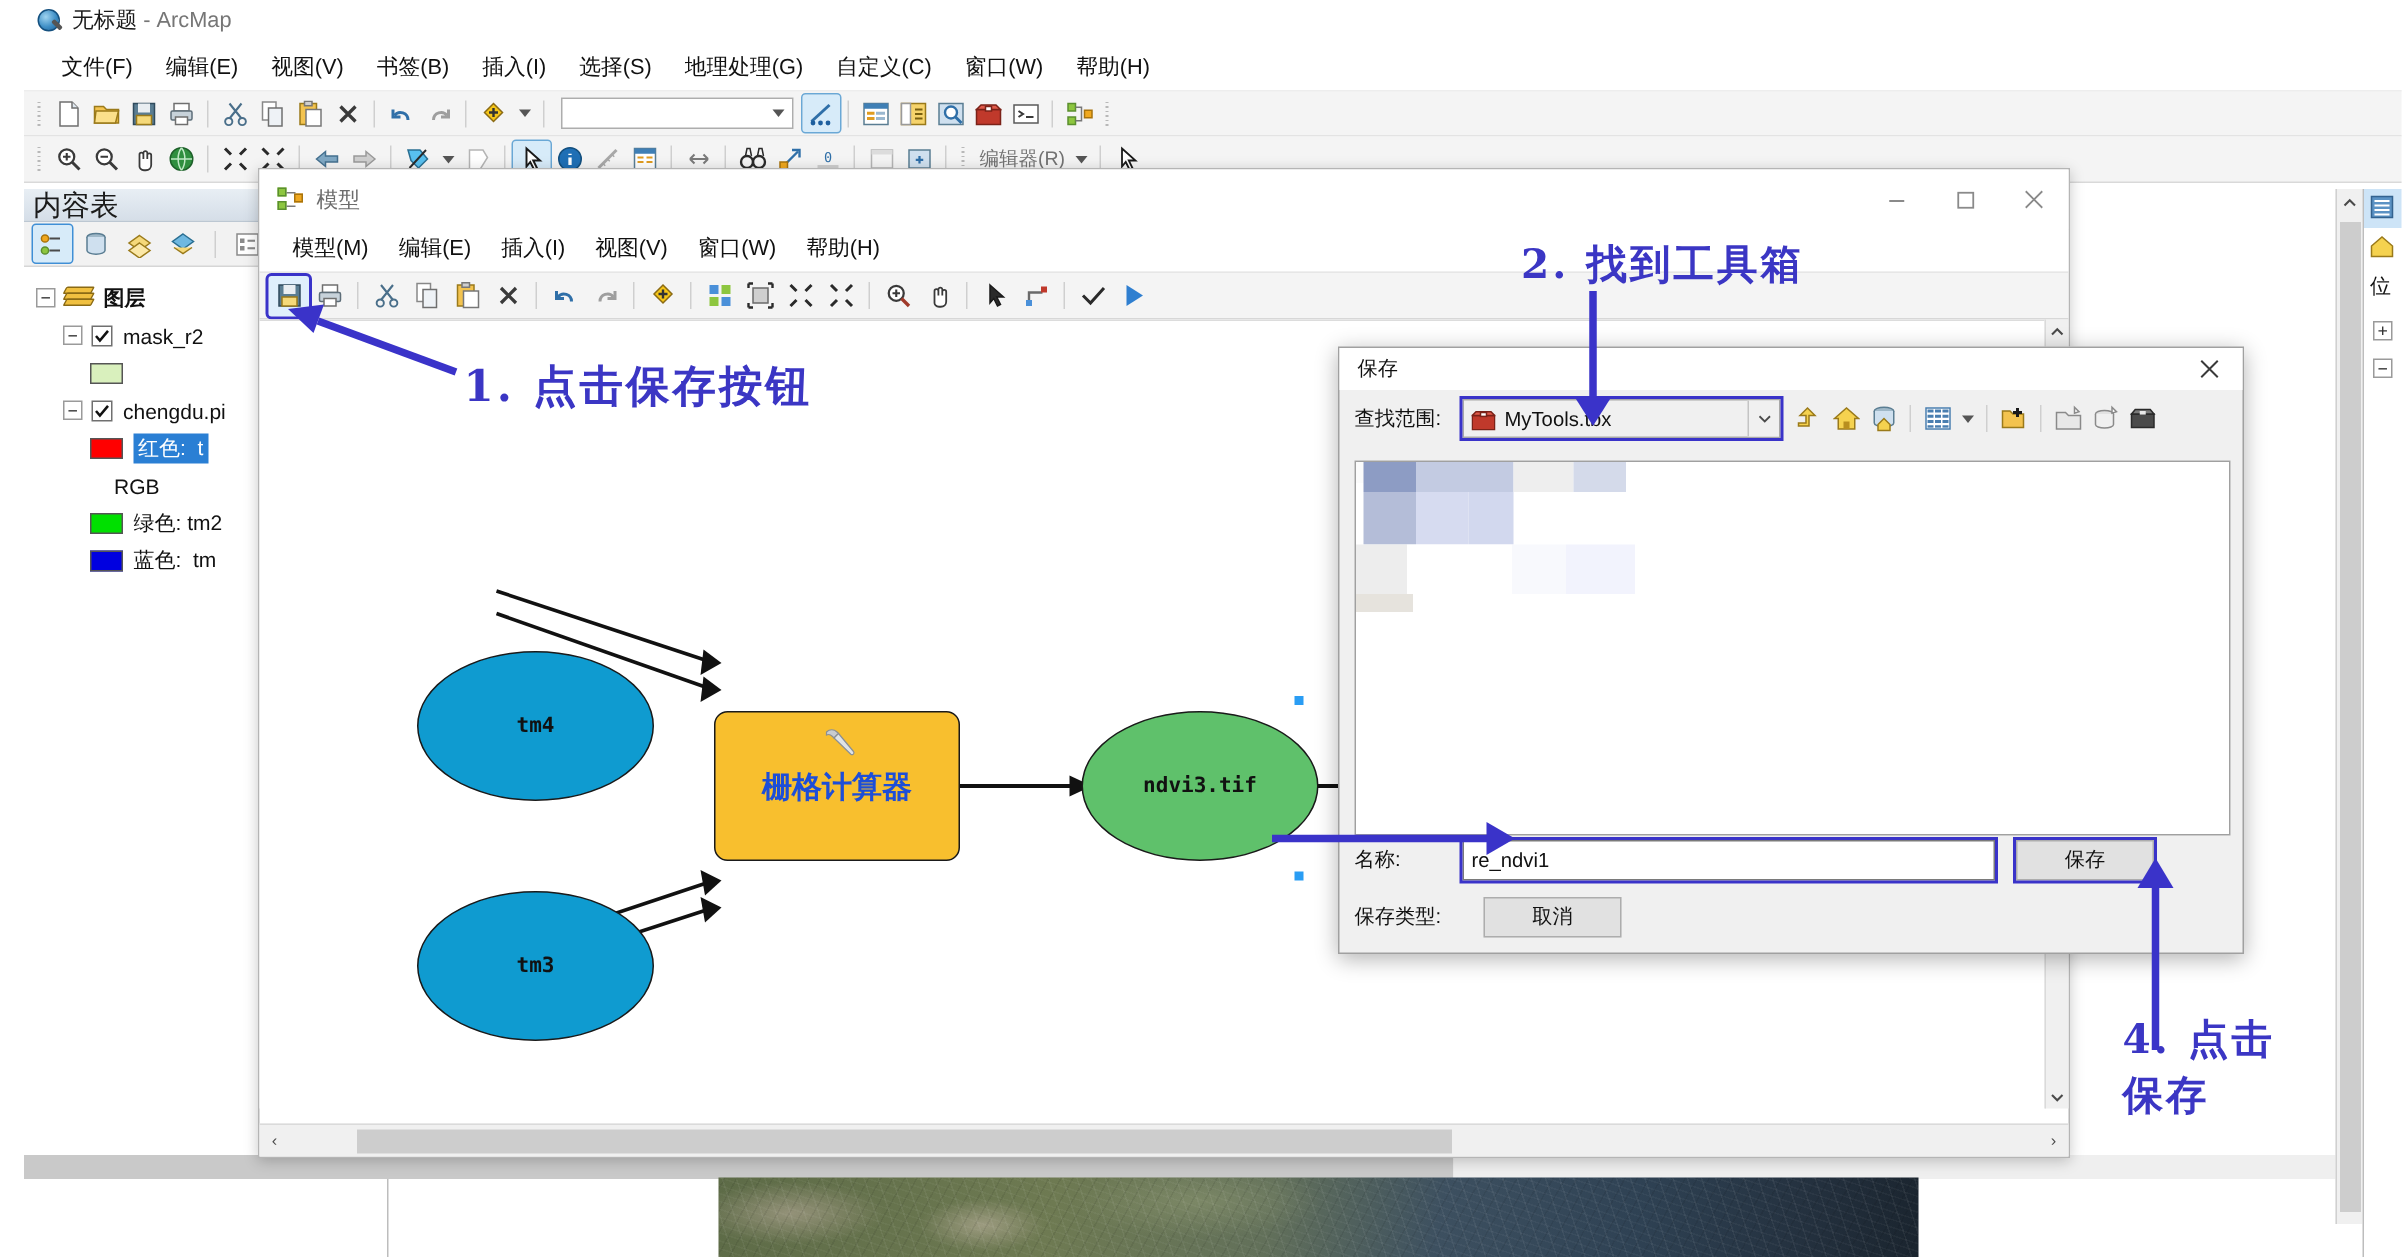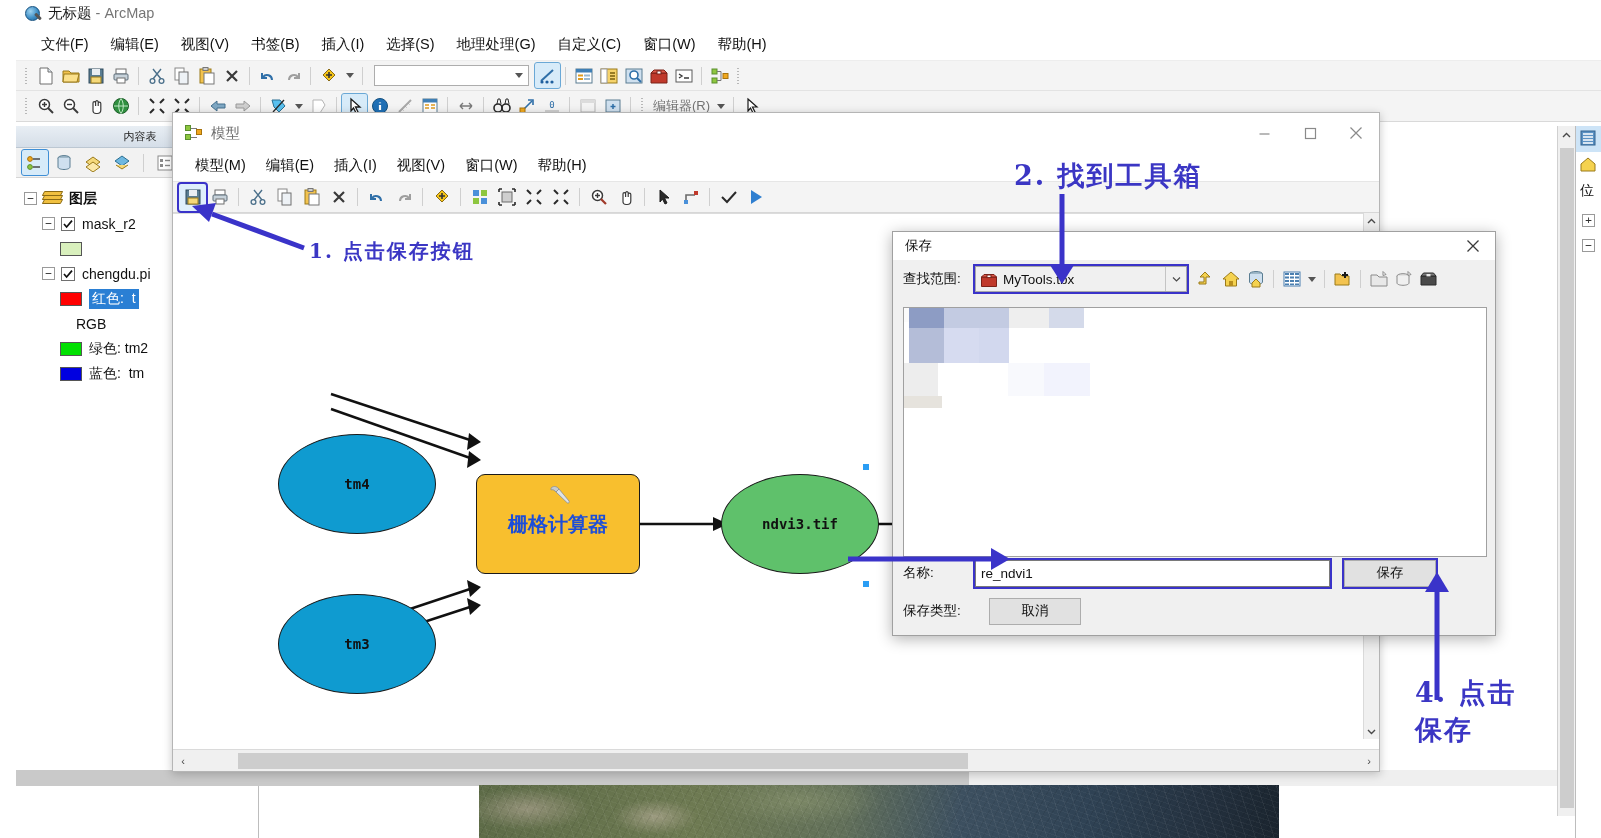--- a/index.html
+++ b/index.html
@@ -70,21 +70,21 @@
   
   .ic { width:18px; height:18px; display:block; }
 
   
   .toc {
     position:absolute; left:0; top:126px; width:243px; height:712px;
     background:#ffffff; border-right:1px solid #bdbdbd;
   }
   .toc-header {
     height:22px; background:linear-gradient(#e8eef4,#d5dee8); border-bottom:1px solid #bcc7d2;
-    display:flex; align-items:center; padding-left:6px; font-size:11px; color:#1b1b1b;justify-content:center;
+    display:flex; align-items:center; padding-left:6px; font-size:19px; color:#1b1b1b;
   }
   .toc-tools {
     height:30px; background:#f2f2f2; border-bottom:1px solid #d6d6d6;
     display:flex; align-items:center; padding-left:6px; gap:3px;
   }
   .toc-tool { width:26px;height:25px; display:flex;align-items:center;justify-content:center;border-radius:2px; }
   .toc-tool.sel { background:#d7ebf9; outline:1.5px solid #3f8fd6; }
   .toc-tree { padding:8px 0 0 8px; font-size:14px; color:#111; }
   .tr { display:flex; align-items:center; height:25px; white-space:nowrap; }
   .exp {
@@ -1055,18 +1055,18 @@
     <path d="M1046 194 L1046 268" stroke="#3a33c9" stroke-width="5" fill="none"></path>
     <path d="M1034 265 L1058 265 L1046 284 Z" fill="#3a33c9"></path>
 
     <path d="M832 559 L978 559" stroke="#3a33c9" stroke-width="5" fill="none"></path>
     <path d="M975 548 L994 559 L975 570 Z" fill="#3a33c9"></path>
 
     <path d="M1421 700 L1421 590" stroke="#3a33c9" stroke-width="5" fill="none"></path>
     <path d="M1409 592 L1433 592 L1421 572 Z" fill="#3a33c9"></path>
   </svg>
 
-  <div class="anno" style="left:293px;top:238px;font-size:20px">1. 点击保存按钮</div>
+  <div class="anno" style="left:293px;top:238px;font-size:29px">1. 点击保存按钮</div>
   <div class="anno" style="left:998px;top:158px;font-size:27px">2. 找到工具箱</div>
   <div class="anno" style="left:1399px;top:675px;font-size:27px">4. 点击</div>
   <div class="anno" style="left:1399px;top:712px;font-size:27px">保存</div>
 
 </div>
 
 </body></html>

